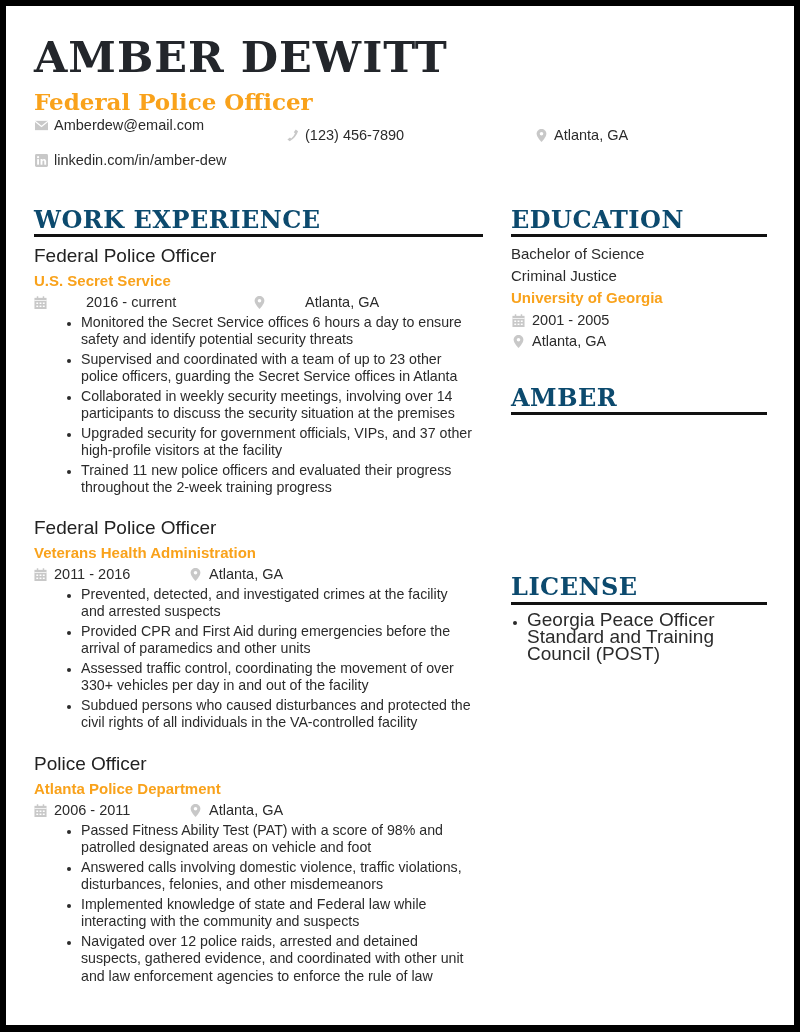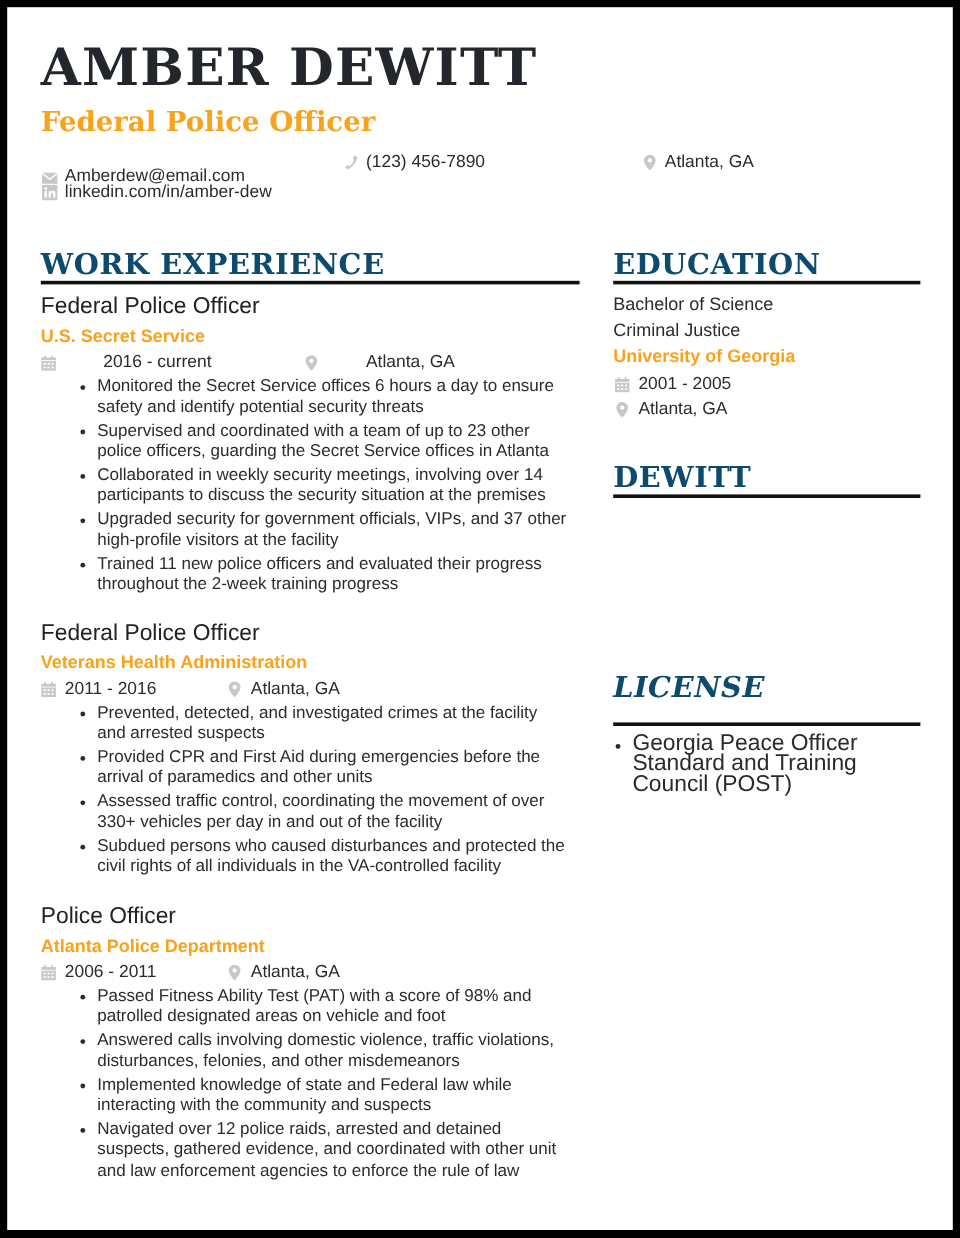--- a/index.html
+++ b/index.html
@@ -88,21 +88,21 @@
     ul.license li::marker { font-size: 12px; }
   </style>
 </head>
 <body>
 
 <div class="page">
 
   <div class="abs name">AMBER DEWITT</div>
   <div class="abs title">Federal Police Officer</div>
 
-  <div class="abs contact" style="left:29px; top:134px;align-items:flex-end;">
+  <div class="abs contact" style="left:29px; top:112px;">
     <svg class="ic" viewBox="0 0 14 12">
       <rect x="0" y="1" width="14" height="10" fill="#c8c8c8"></rect>
       <polyline points="0,1.5 7,7 14,1.5" fill="none" stroke="#fff" stroke-width="1.3"></polyline>
     </svg>
     <span>Amberdew@email.com</span>
   </div>
 
   <div class="abs contact" style="left:280px; top:122px;">
     <svg class="ic" viewBox="0 0 14 14">
       <path d="M10.5 0.5 L13 2.5 Q11 9 4 13.3 L1.5 11.2 L4.2 9.2 L5.6 10.2 Q8.5 8 9.7 4.6 L8.4 3.4 Z" fill="#c8c8c8"></path>
@@ -246,22 +246,22 @@
     <span>2001 - 2005</span>
   </div>
   <div class="abs meta" style="left:506px; top:328px;">
     <svg class="ic" viewBox="0 0 12 16">
       <path d="M6 0 C2.7 0 0 2.6 0 5.8 C0 10 6 16 6 16 C6 16 12 10 12 5.8 C12 2.6 9.3 0 6 0 Z" fill="#c8c8c8"></path>
       <circle cx="6" cy="5.8" r="2.2" fill="#fff"></circle>
     </svg>
     <span>Atlanta, GA</span>
   </div>
 
-  <div class="abs section-h" style="left:505px; top:380px;">DEWITT</div>
+  <div class="abs section-h" style="left:505px; top:380px;">AMBER</div>
   <div class="abs rule" style="left:505px; top:406px; width:256px;"></div>
 
-  <div class="abs section-h" style="left:505px; top:555px;font-style:italic;">LICENSE</div>
+  <div class="abs section-h" style="left:505px; top:569px;">LICENSE</div>
   <div class="abs rule" style="left:505px; top:596px; width:256px;"></div>
   <ul class="abs license" style="left:506px; top:605px; width:250px;">
     <li>Georgia Peace Officer Standard and Training Council (POST)</li>
   </ul>
 
 </div>
 
 </body></html>

